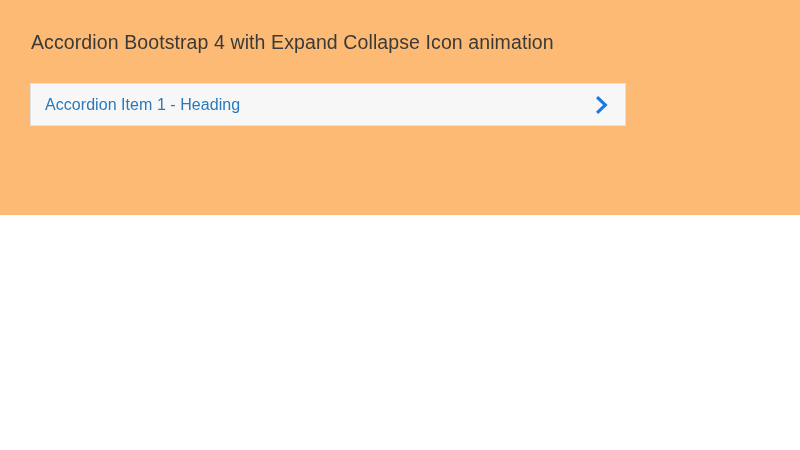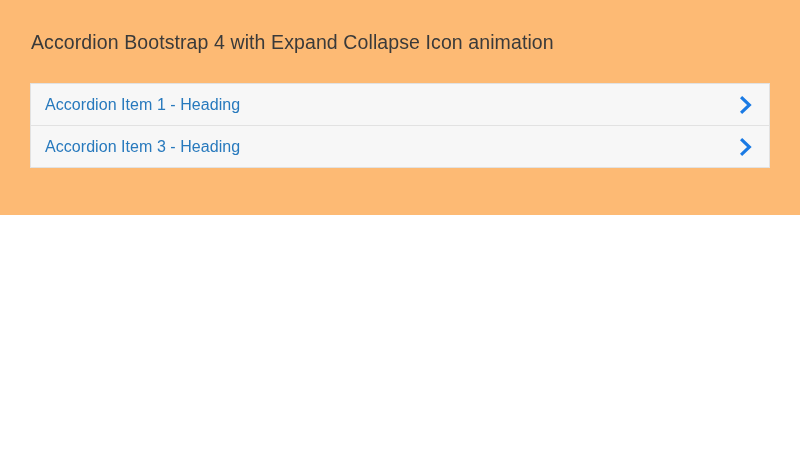--- a/index.html
+++ b/index.html
@@ -32,21 +32,21 @@
     color: #3a3a3a;
     letter-spacing: 0.1px;
     line-height: 24px;
     white-space: nowrap;
   }
 
   .accordion {
     position: absolute;
     left: 30px;
     top: 83px;
-    width: 740px;
+    width: 596px;
     box-sizing: border-box;
   }
 
   .card {
     background: #f7f7f7;
     border: 1px solid #e2e2e2;
     border-bottom: 0;
     box-sizing: border-box;
   }
   .card:last-child {
@@ -113,28 +113,18 @@
         <span class="accordion-link">Accordion Item 1 - Heading</span>
         <span class="chevron-wrap">
           <svg width="14" height="18" viewBox="0 0 14 18" aria-hidden="true">
             <path d="M3.2 2.2 L10.4 9 L3.2 15.8" fill="none" stroke="#1a7ae4" stroke-width="3.1" stroke-linecap="square" stroke-linejoin="miter"></path>
           </svg>
         </span>
       </div>
     </div>
 
 
-    <div class="card">
-      <div class="card-header">
-        <span class="accordion-link">Accordion Item 3 - Heading</span>
-        <span class="chevron-wrap">
-          <svg width="14" height="18" viewBox="0 0 14 18" aria-hidden="true">
-            <path d="M3.2 2.2 L10.4 9 L3.2 15.8" fill="none" stroke="#1a7ae4" stroke-width="3.1" stroke-linecap="square" stroke-linejoin="miter"></path>
-          </svg>
-        </span>
-      </div>
-    </div>
 
   </div>
 
   <div class="spacer-below"></div>
 
 </div>
 
 </body></html>

